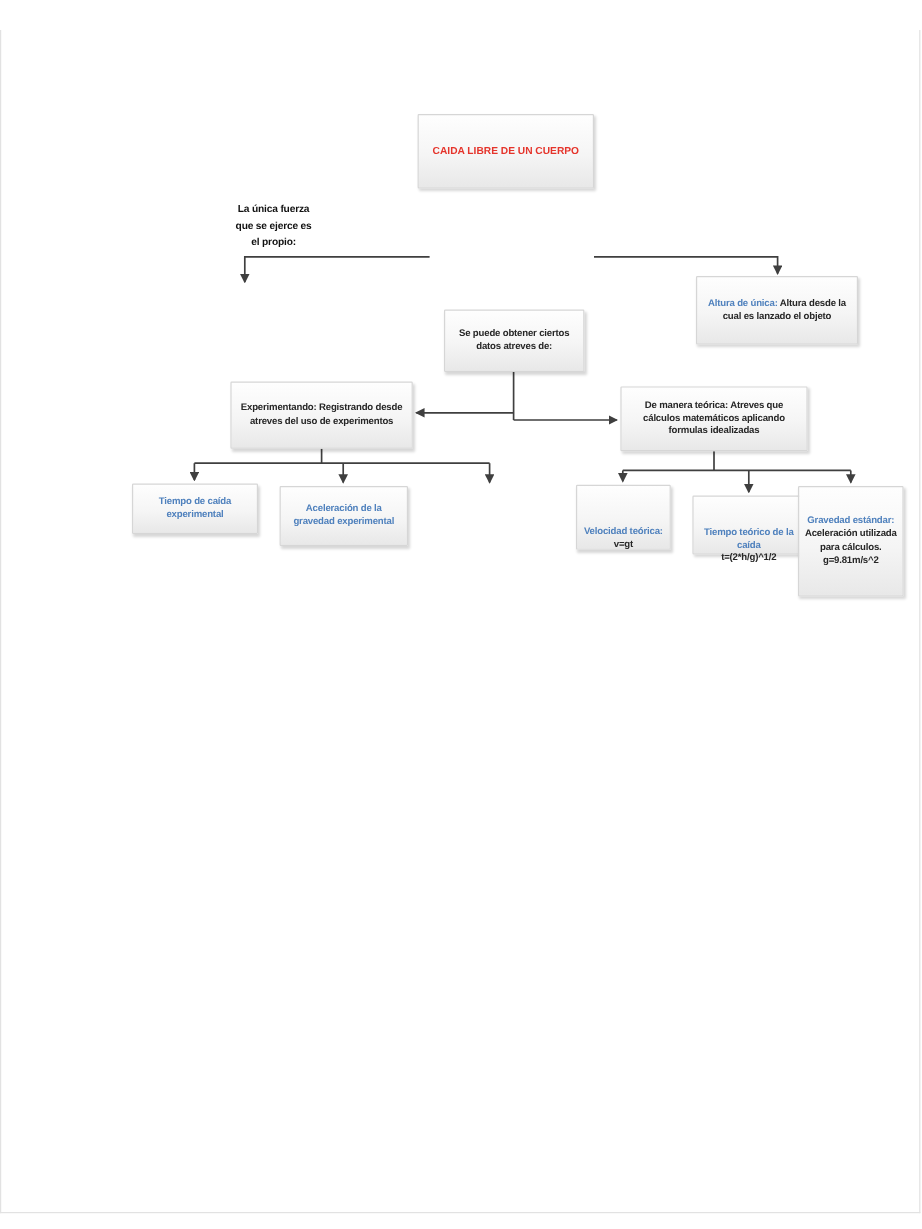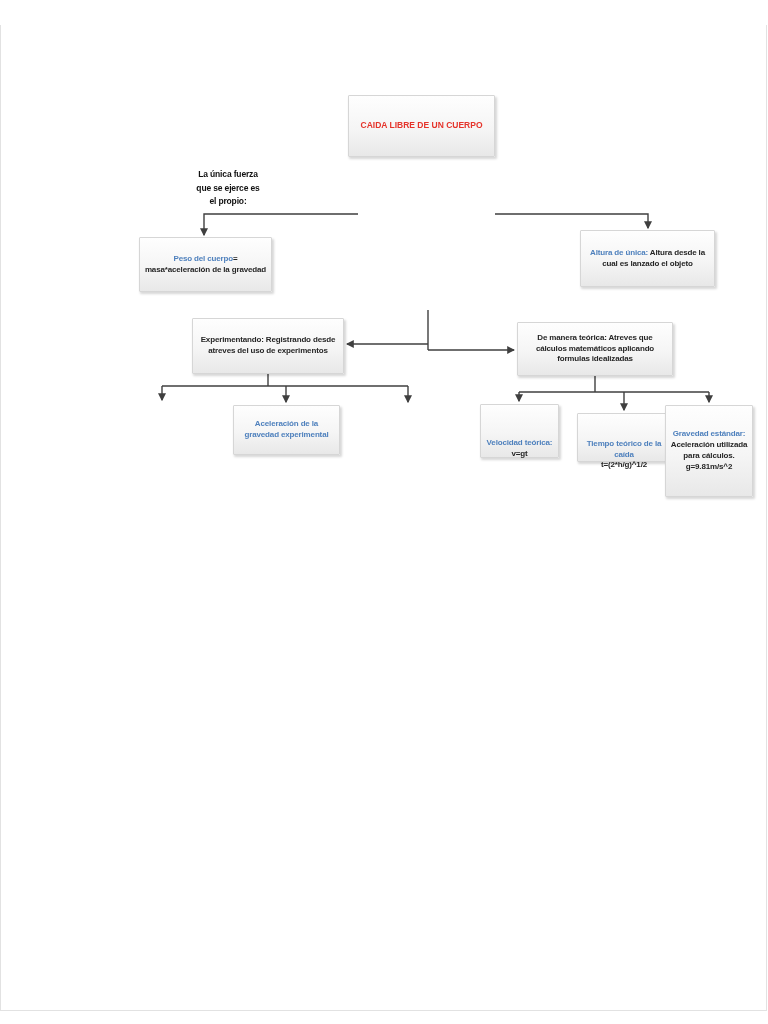--- a/index.html
+++ b/index.html
@@ -135,37 +135,40 @@
 
   <div class="node" id="title-box">
     <span class="title-text">CAIDA LIBRE DE UN CUERPO</span>
   </div>
 
   <div id="annotation">La única fuerza
 que se ejerce es
 el propio:</div>
 
 
-  <div class="node" id="peso">
-    <span class="inner"><span class="term">Peso del cuerpo</span><span class="desc">= masa*aceleración de la gravedad</span></span>
-  </div>
 
   <div class="node" id="altura">
     <span class="inner"><span class="term">Altura de única:</span><span class="desc"> Altura desde la cual es lanzado el objeto</span></span>
   </div>
 
+  <div class="node" id="sepuede">
+    <span class="desc">Se puede obtener ciertos datos atreves de:</span>
+  </div>
 
   <div class="node" id="experimentando">
     <span class="desc">Experimentando: Registrando desde atreves del uso de experimentos</span>
   </div>
 
   <div class="node" id="teorica">
     <span class="desc">De manera teórica: Atreves que cálculos matemáticos aplicando formulas idealizadas</span>
   </div>
 
+  <div class="node" id="tiempo-exp">
+    <span class="term">Tiempo de caída experimental</span>
+  </div>
 
   <div class="node" id="acel-exp">
     <span class="term">Aceleración de la gravedad experimental</span>
   </div>
 
 
   <div class="node" id="vel-teo">
     <span class="term block">Velocidad teórica:</span>
     <span class="formula">v=gt</span>
   </div>

